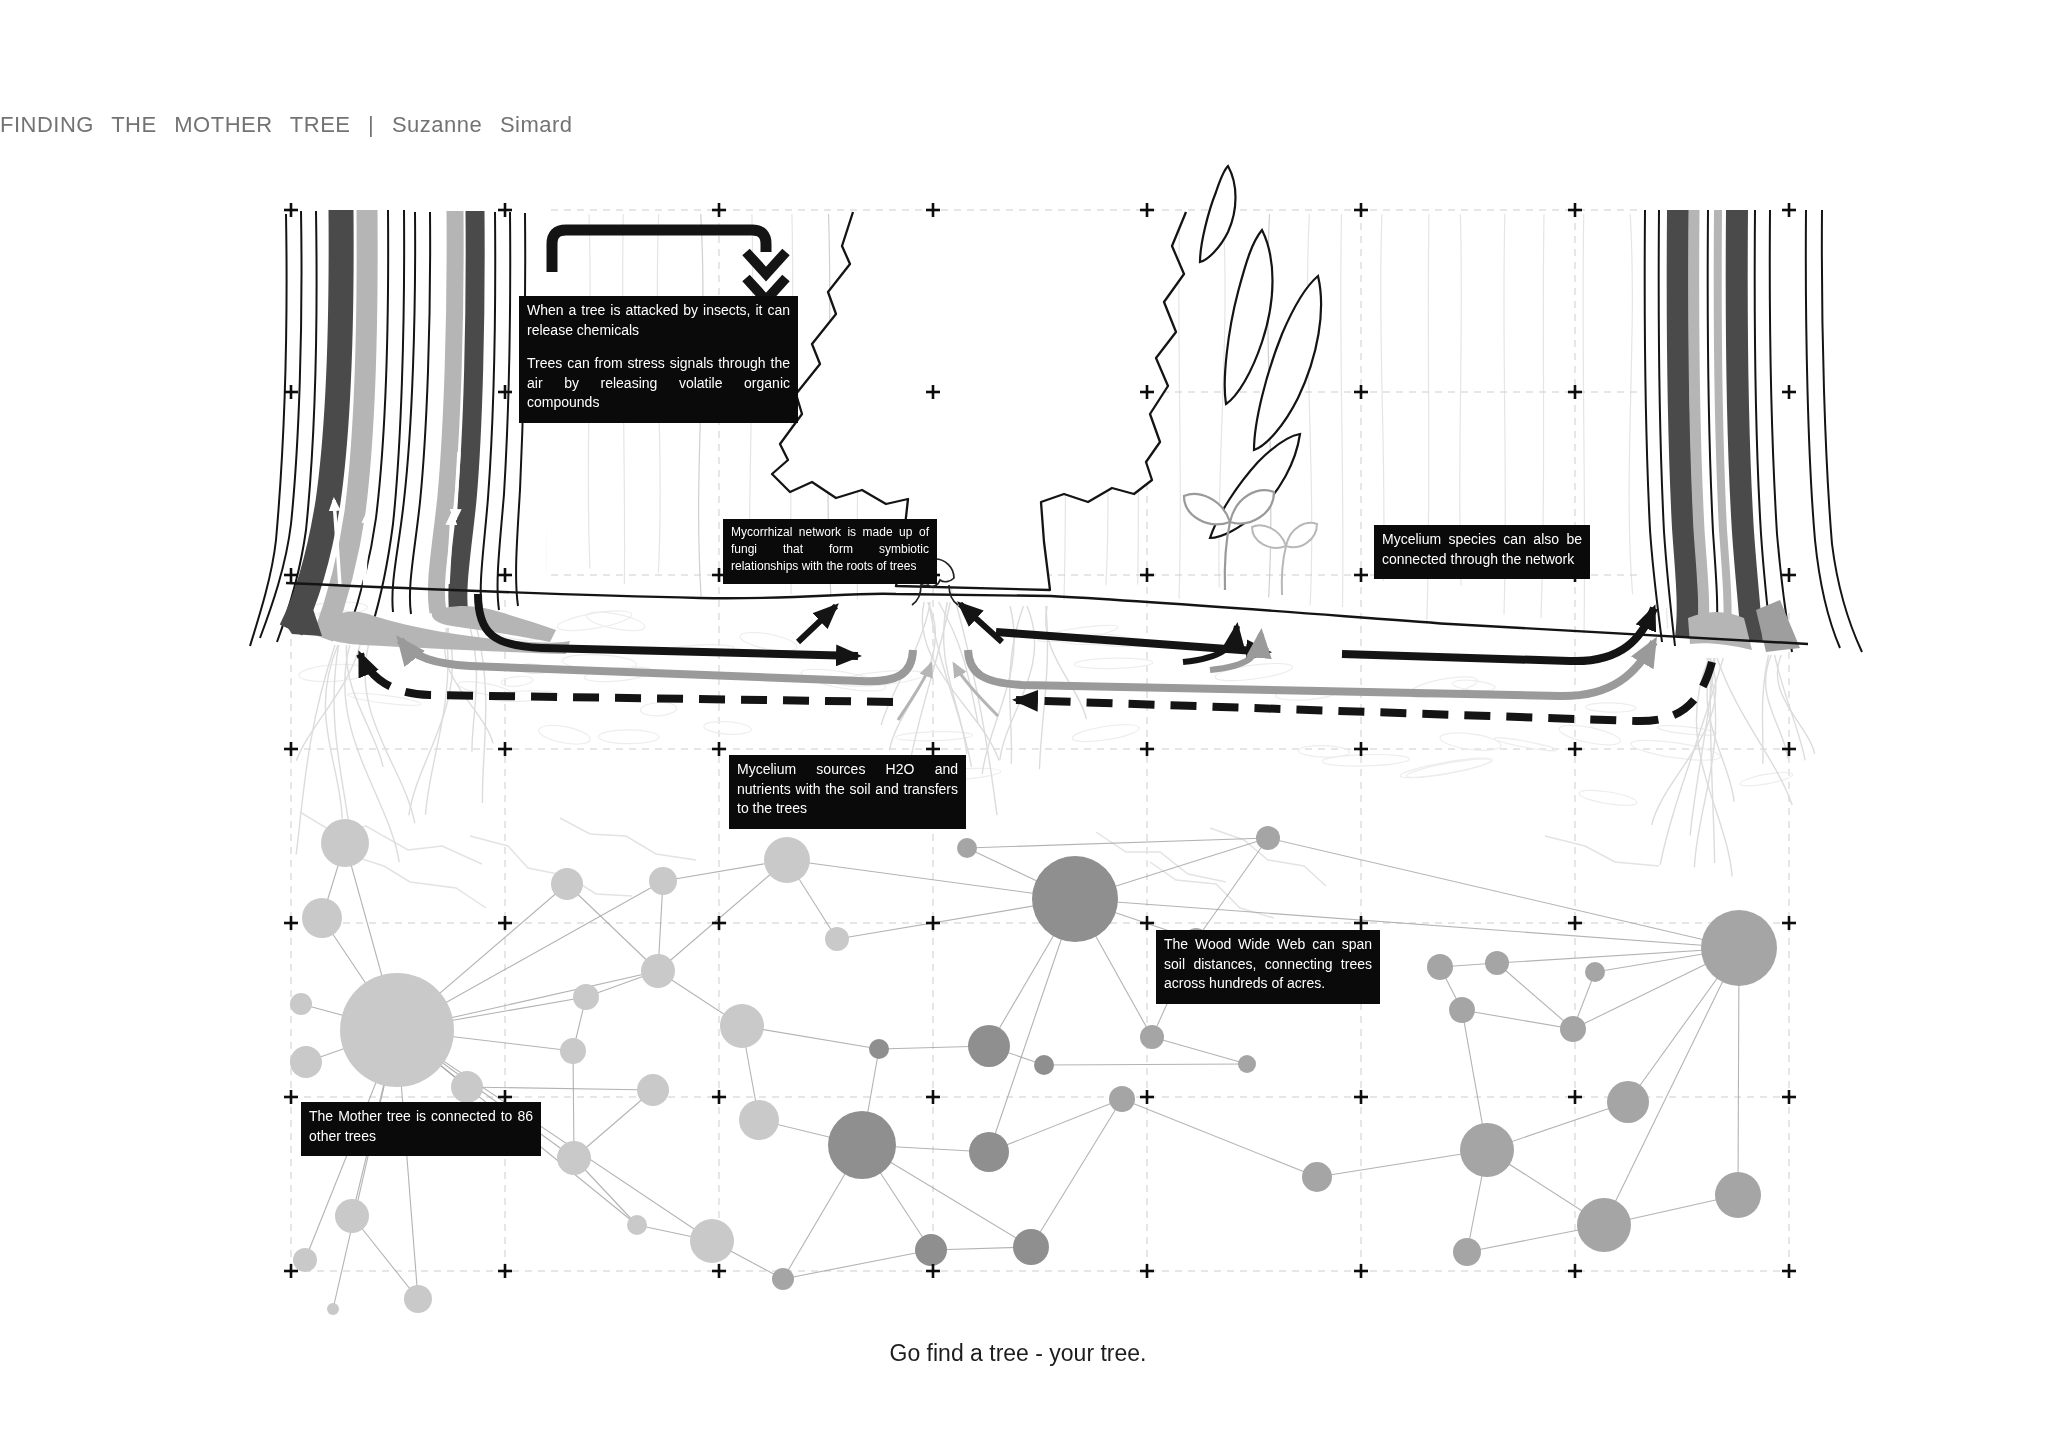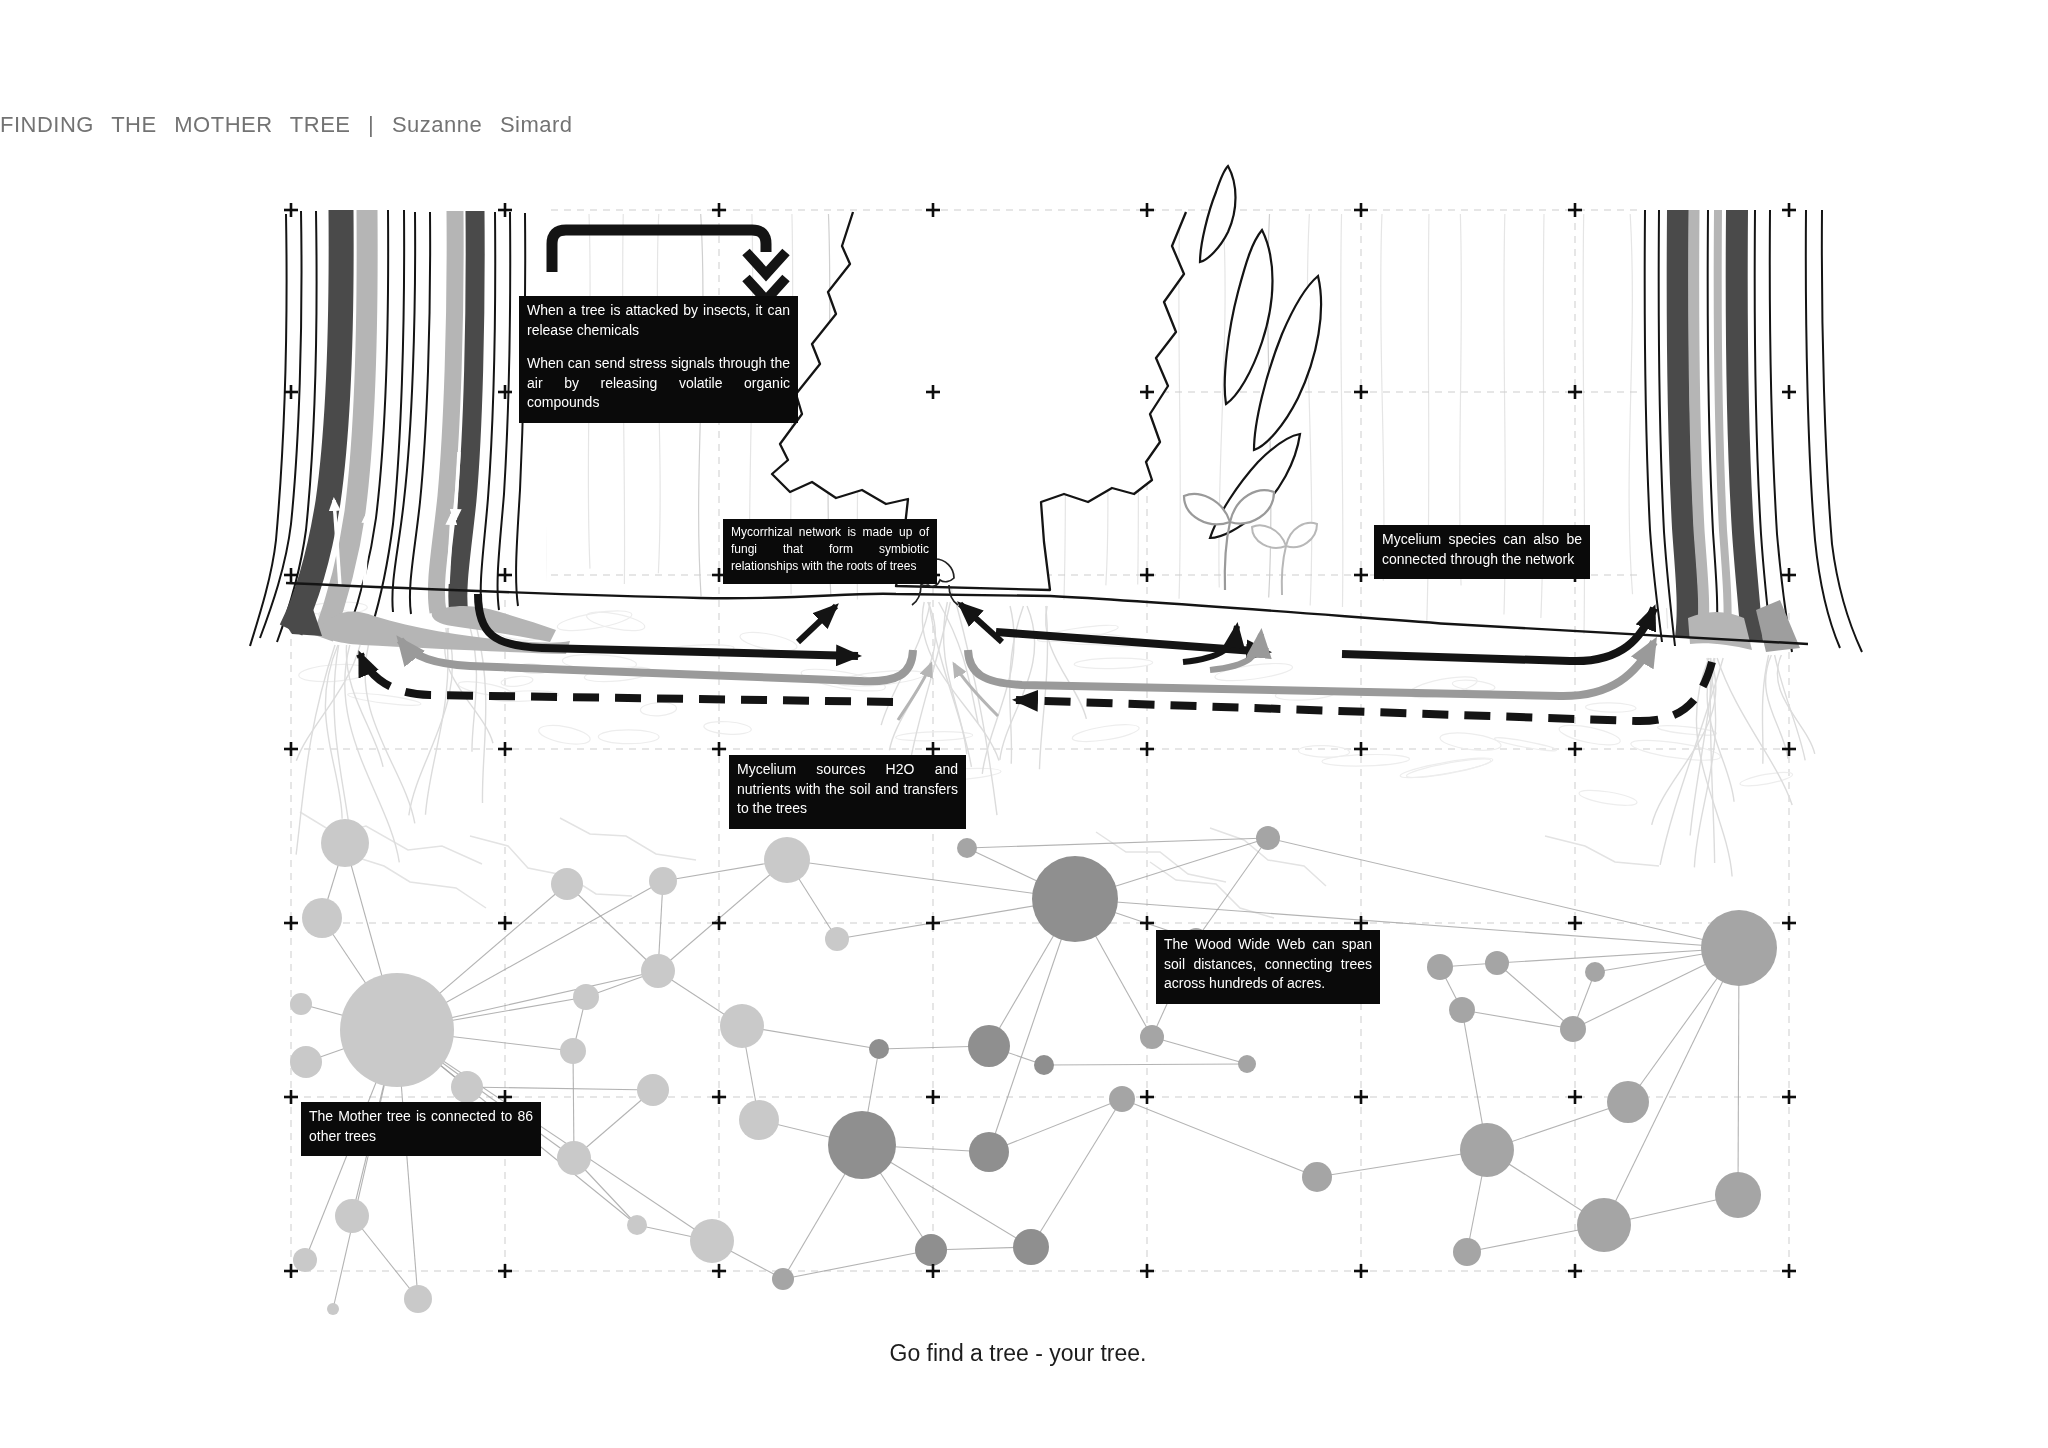--- a/index.html
+++ b/index.html
@@ -548,21 +548,21 @@
         <line x1="1782" y1="1097" x2="1796" y2="1097" stroke="#0d0d0d" stroke-width="2.6"></line>
         <line x1="1789" y1="1090" x2="1789" y2="1104" stroke="#0d0d0d" stroke-width="2.6"></line>
         <line x1="1782" y1="1271" x2="1796" y2="1271" stroke="#0d0d0d" stroke-width="2.6"></line>
         <line x1="1789" y1="1264" x2="1789" y2="1278" stroke="#0d0d0d" stroke-width="2.6"></line>
       </g>
 </svg>
 
 <div class="title">FINDING THE MOTHER TREE | Suzanne Simard</div>
 
 <div class="note" style="left:519px;top:296px;width:263px">When a tree is attacked by insects, it can release chemicals</div>
-<div class="note" style="left:519px;top:349px;width:263px">When can send stress signals through the air by releasing volatile organic compounds</div>
+<div class="note" style="left:519px;top:349px;width:263px">Trees can from stress signals through the air by releasing volatile organic compounds</div>
 <div class="note" style="left:723px;top:519px;width:198px;font-size:12px">Mycorrhizal network is made up of fungi that form symbiotic relationships with the roots of trees</div>
 <div class="note" style="left:1374px;top:525px;width:200px">Mycelium species can also be connected through the network</div>
 <div class="note" style="left:729px;top:755px;width:221px">Mycelium sources H2O and nutrients with the soil and transfers to the trees</div>
 <div class="note" style="left:1156px;top:930px;width:208px">The Wood Wide Web can span soil distances, connecting trees across hundreds of acres.</div>
 <div class="note" style="left:301px;top:1102px;width:224px">The Mother tree is connected to 86 other trees</div>
 
 <div class="caption">Go find a tree - your tree.</div>
 
 </div>
 

